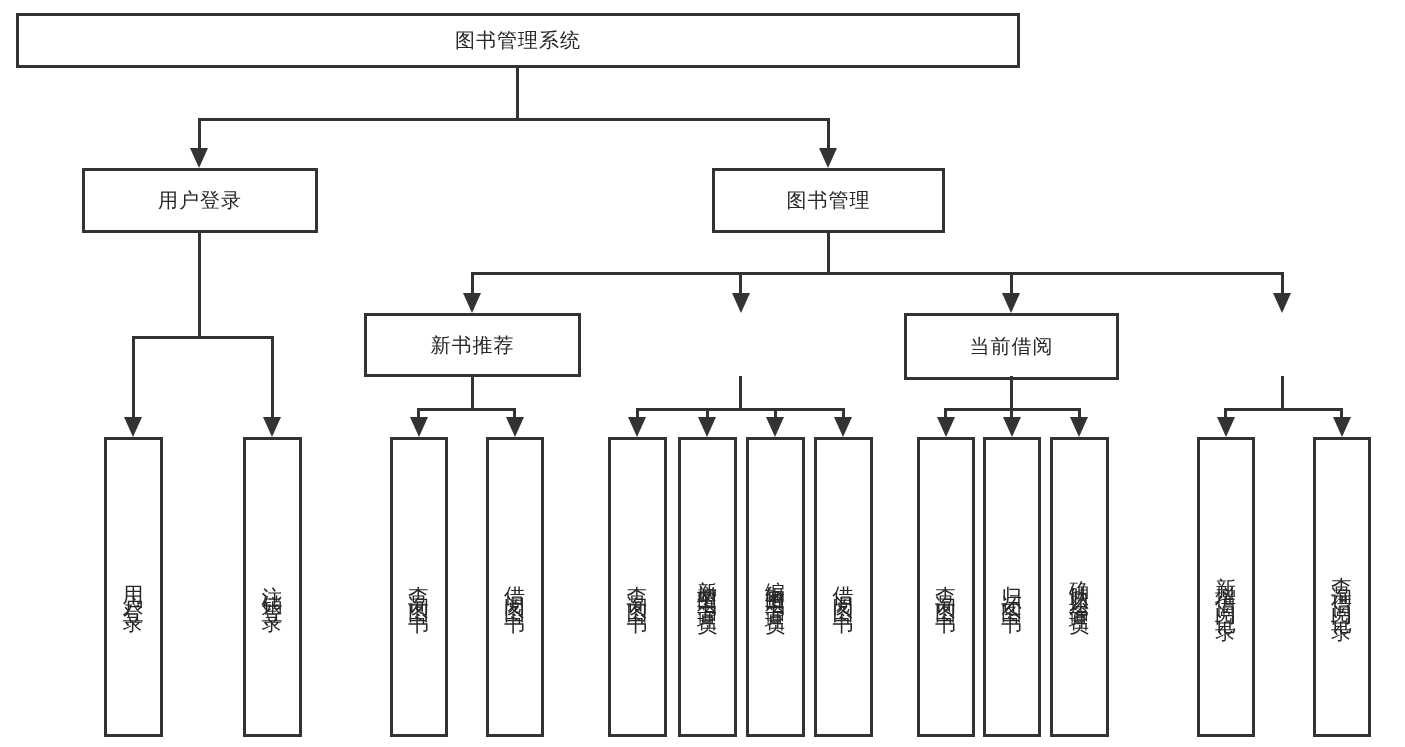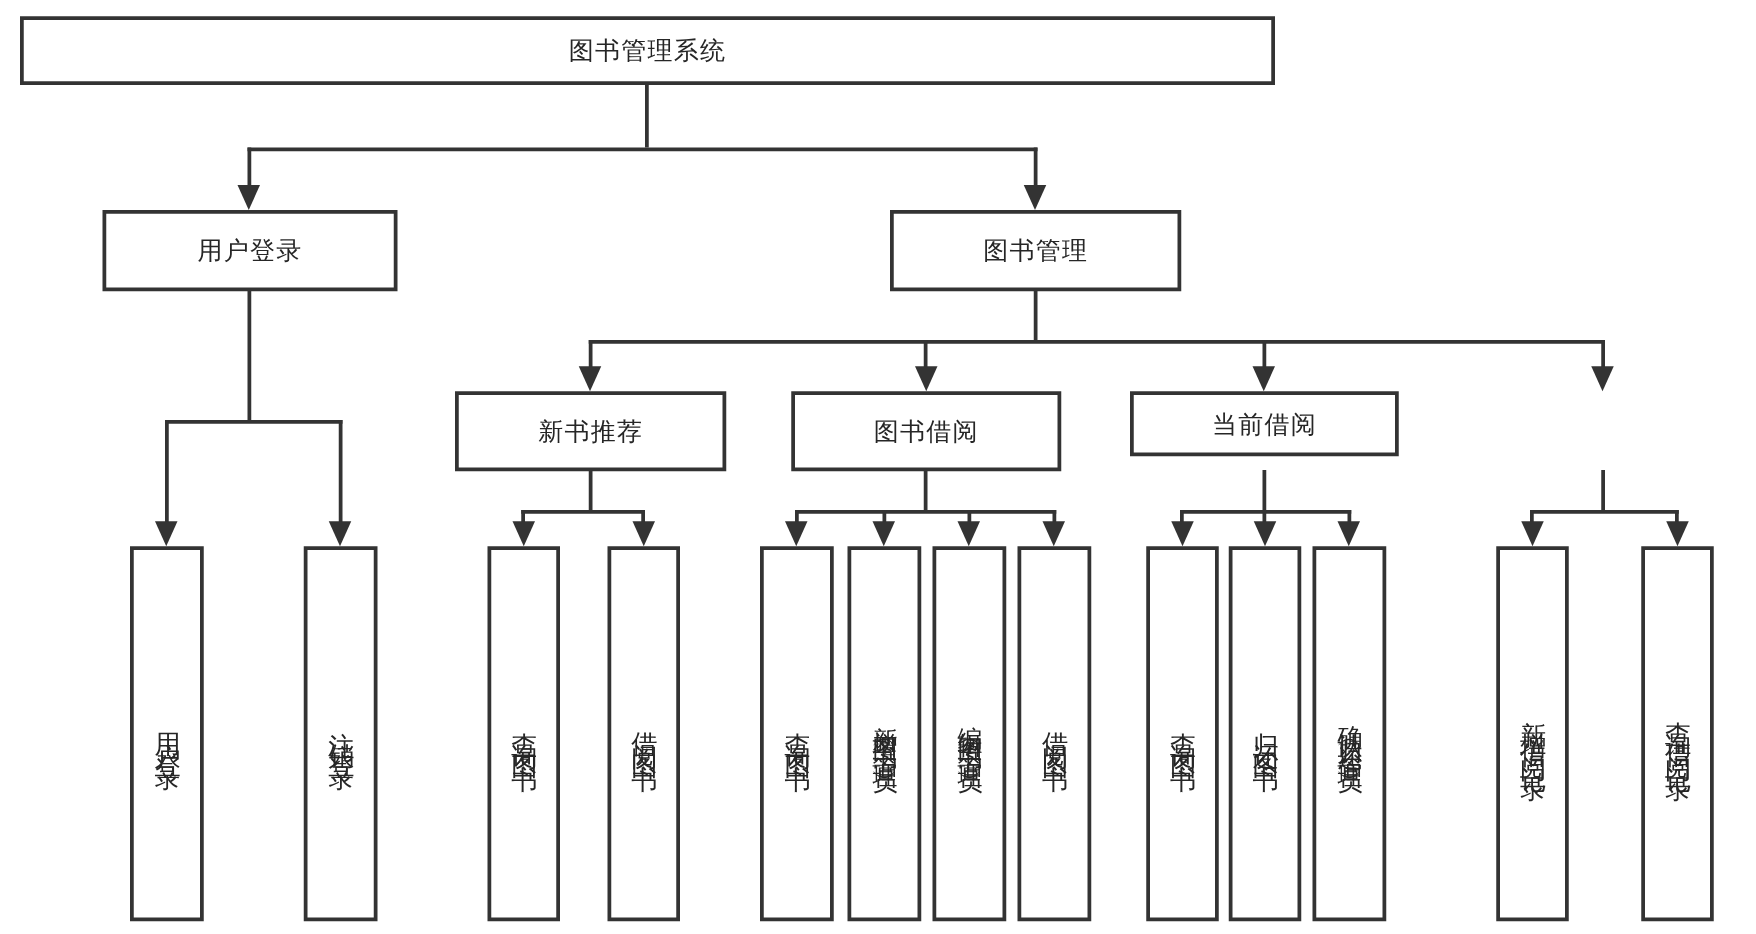--- a/index.html
+++ b/index.html
@@ -79,24 +79,21 @@
   <div class="vline" style="left:739px;top:272px;height:22px;"></div>
   <div class="arrow" style="left:732px;top:293px;"></div>
   <div class="vline" style="left:1010px;top:272px;height:22px;"></div>
   <div class="arrow" style="left:1002px;top:293px;"></div>
   <div class="vline" style="left:1281px;top:272px;height:22px;"></div>
   <div class="arrow" style="left:1273px;top:293px;"></div>
 
   <div class="node" style="left:364px;top:313px;width:217px;height:64px;">
     <span>新书推荐</span>
   </div>
-  <div class="node" style="left:633px;top:313px;width:216px;height:64px;">
-    <span>图书借阅</span>
-  </div>
-  <div class="node" style="left:904px;top:313px;width:215px;height:52px;">
+  <div class="node" style="left:904px;top:313px;width:215px;height:67px;">
     <span>当前借阅</span>
   </div>
 
   <div class="vline" style="left:471px;top:376px;height:32px;"></div>
   <div class="hline" style="left:417px;top:408px;width:99px;"></div>
   <div class="vline" style="left:417px;top:408px;height:11px;"></div>
   <div class="arrow" style="left:410px;top:417px;"></div>
   <div class="vline" style="left:513px;top:408px;height:11px;"></div>
   <div class="arrow" style="left:506px;top:417px;"></div>
 

